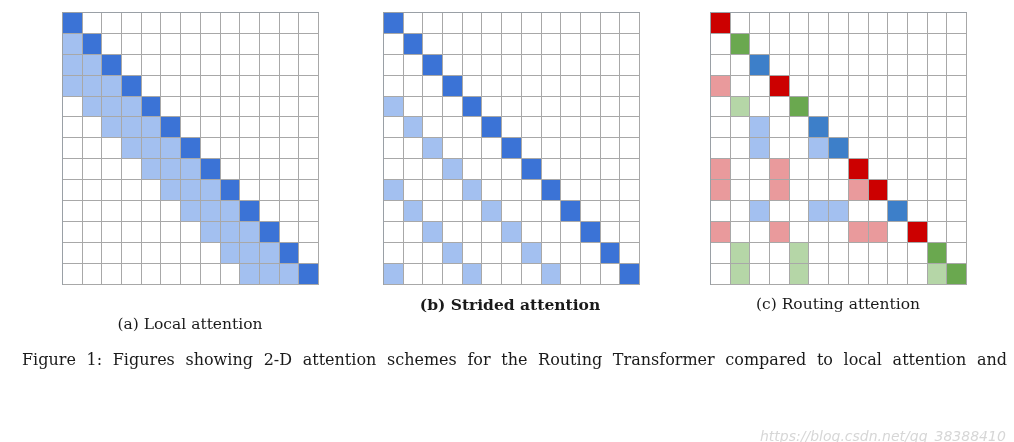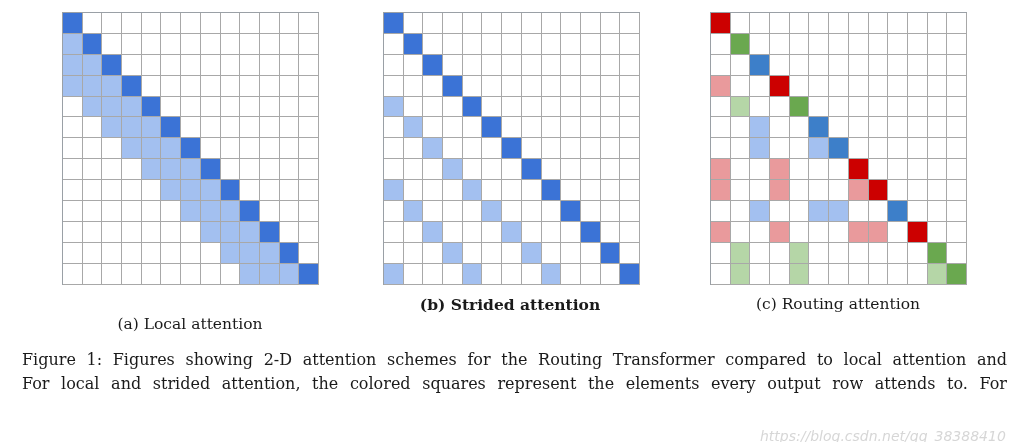--- a/index.html
+++ b/index.html
@@ -536,16 +536,15 @@
       <div class="cell" style="background: rgb(106, 168, 79);"></div>
     </div>
 </div>
 
 <div class="subcap" style="left:190px;margin-top:20px;">(a) Local attention</div>
 <div class="subcap" style="left:510px;font-weight:bold;">(b) Strided attention</div>
 <div class="subcap" style="left:838px;">(c) Routing attention</div>
 
 <div class="caption">
   <span class="line">Figure 1: Figures showing 2-D attention schemes for the Routing Transformer compared to local attention and</span>
-  <span class="line">For local and strided attention, the colored squares represent the elements every output row attends to. For</span>
 </div>
 
 <div class="wm">https://blog.csdn.net/qq_38388410</div>
 
 </body></html>

